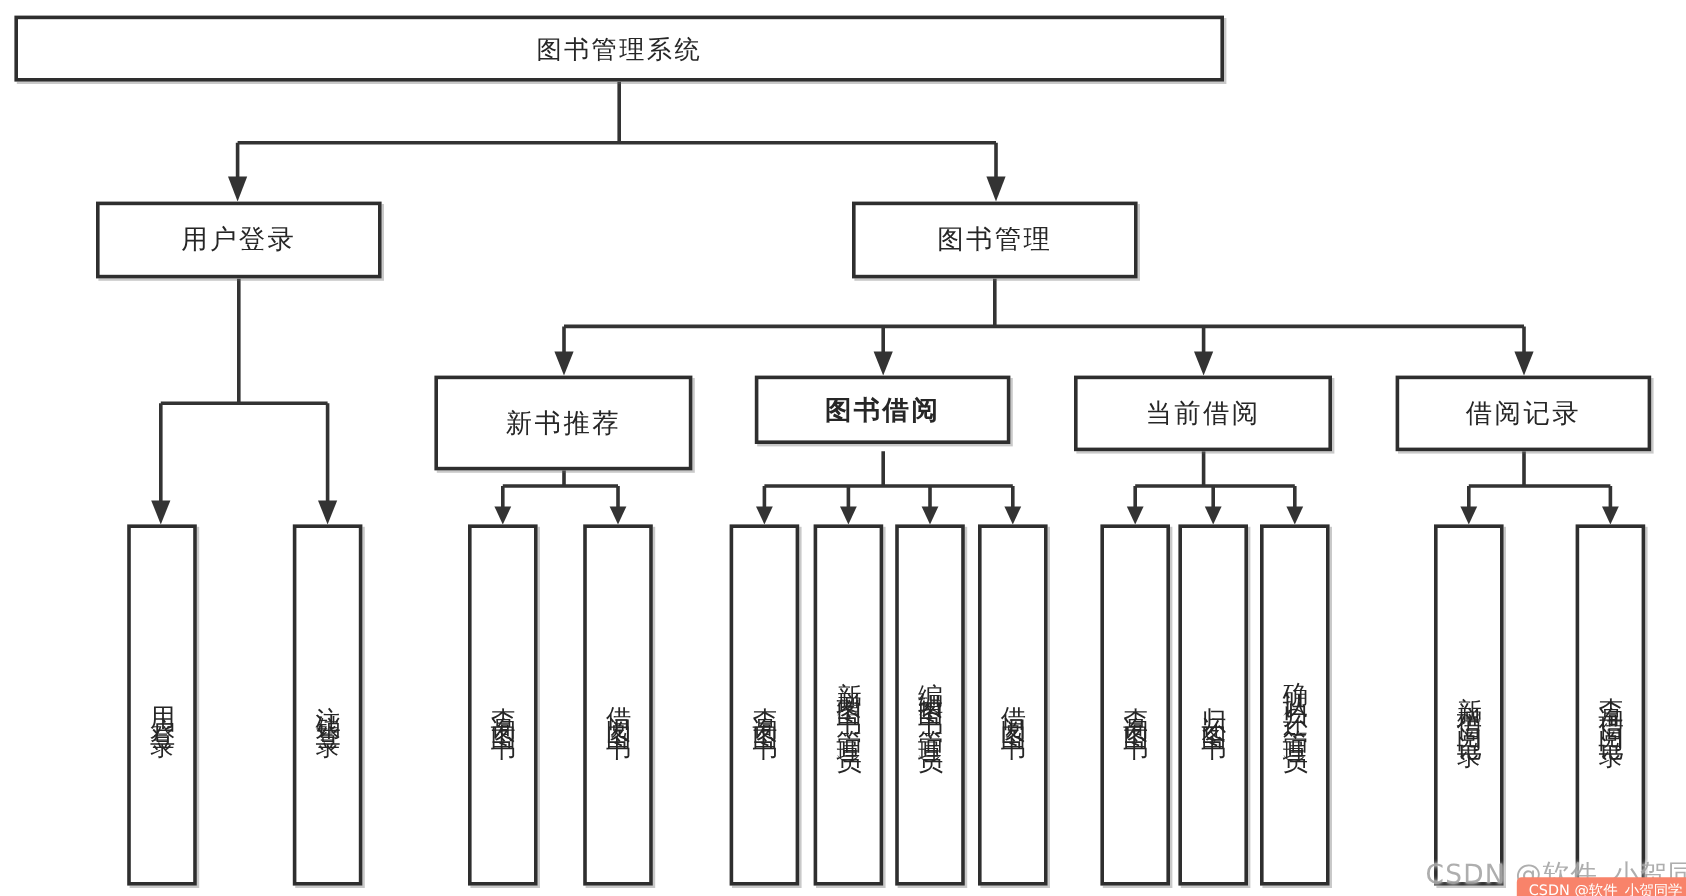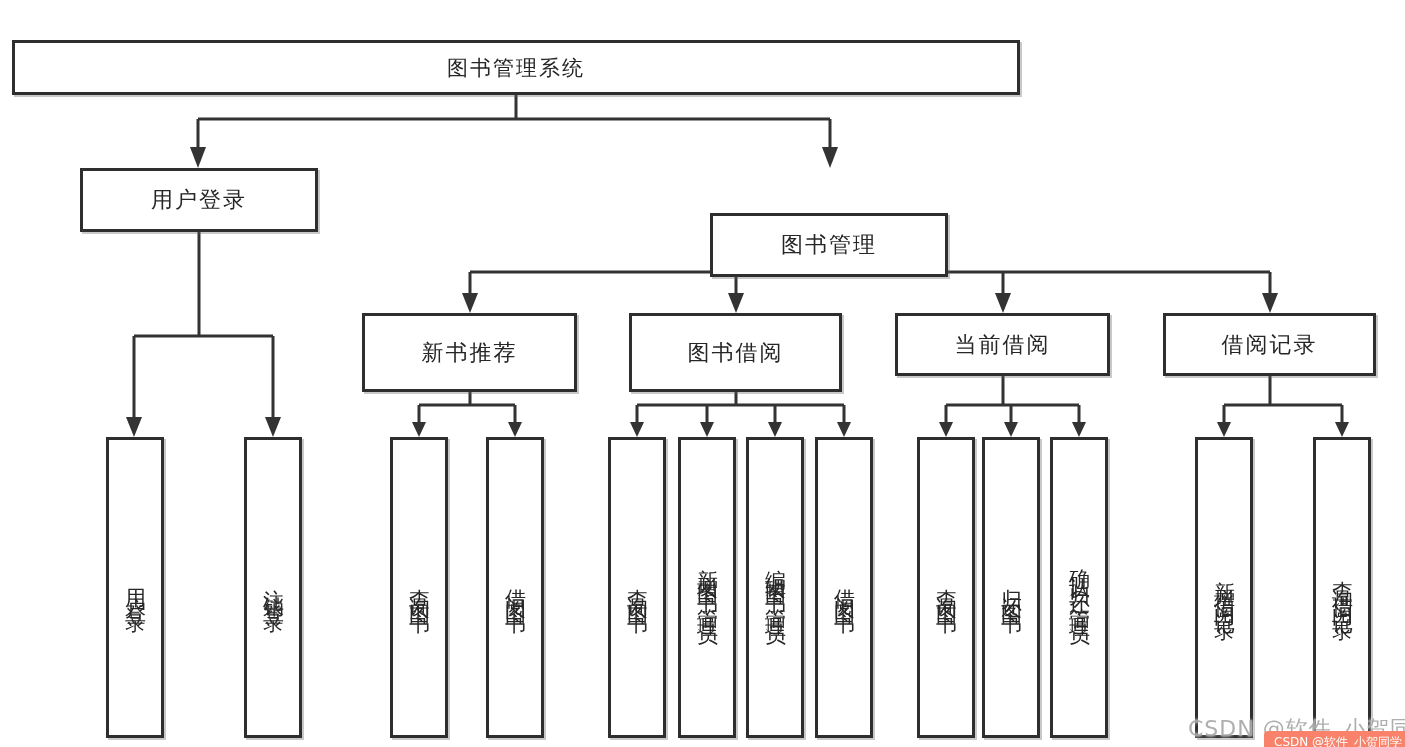--- a/index.html
+++ b/index.html
@@ -113,35 +113,35 @@
       <polygon points="768,422 782,422 775,437"></polygon>
       <polygon points="837,422 851,422 844,437"></polygon>
       <polygon points="939,422 953,422 946,437"></polygon>
       <polygon points="1004,422 1018,422 1011,437"></polygon>
       <polygon points="1072,422 1086,422 1079,437"></polygon>
       <polygon points="1217,422 1231,422 1224,437"></polygon>
       <polygon points="1335,422 1349,422 1342,437"></polygon>
     </g>
   </svg>
 
-  <div class="node root h" style="left:12px; top:13px; width:1008px; height:55px;margin-top:27px;">
+  <div class="node root h" style="left:12px; top:13px; width:1008px; height:55px;">
     <span>图书管理系统</span>
   </div>
 
   <div class="node h" style="left:80px; top:168px; width:238px; height:64px;">
     <span>用户登录</span>
   </div>
-  <div class="node h" style="left:710px; top:168px; width:238px; height:64px;margin-top:45px;">
+  <div class="node h" style="left:710px; top:168px; width:238px; height:64px;">
     <span>图书管理</span>
   </div>
 
   <div class="node h" style="left:362px; top:313px; width:215px; height:79px;">
     <span>新书推荐</span>
   </div>
-  <div class="node h" style="left:629px; top:313px; width:213px; height:79px;">
+  <div class="node h" style="left:629px; top:313px; width:213px; height:57px;font-weight:bold;">
     <span>图书借阅</span>
   </div>
   <div class="node h" style="left:895px; top:313px; width:215px; height:63px;">
     <span>当前借阅</span>
   </div>
   <div class="node h" style="left:1163px; top:313px; width:213px; height:63px;">
     <span>借阅记录</span>
   </div>
 
   <div class="node tall" style="left:106px; top:437px;">

